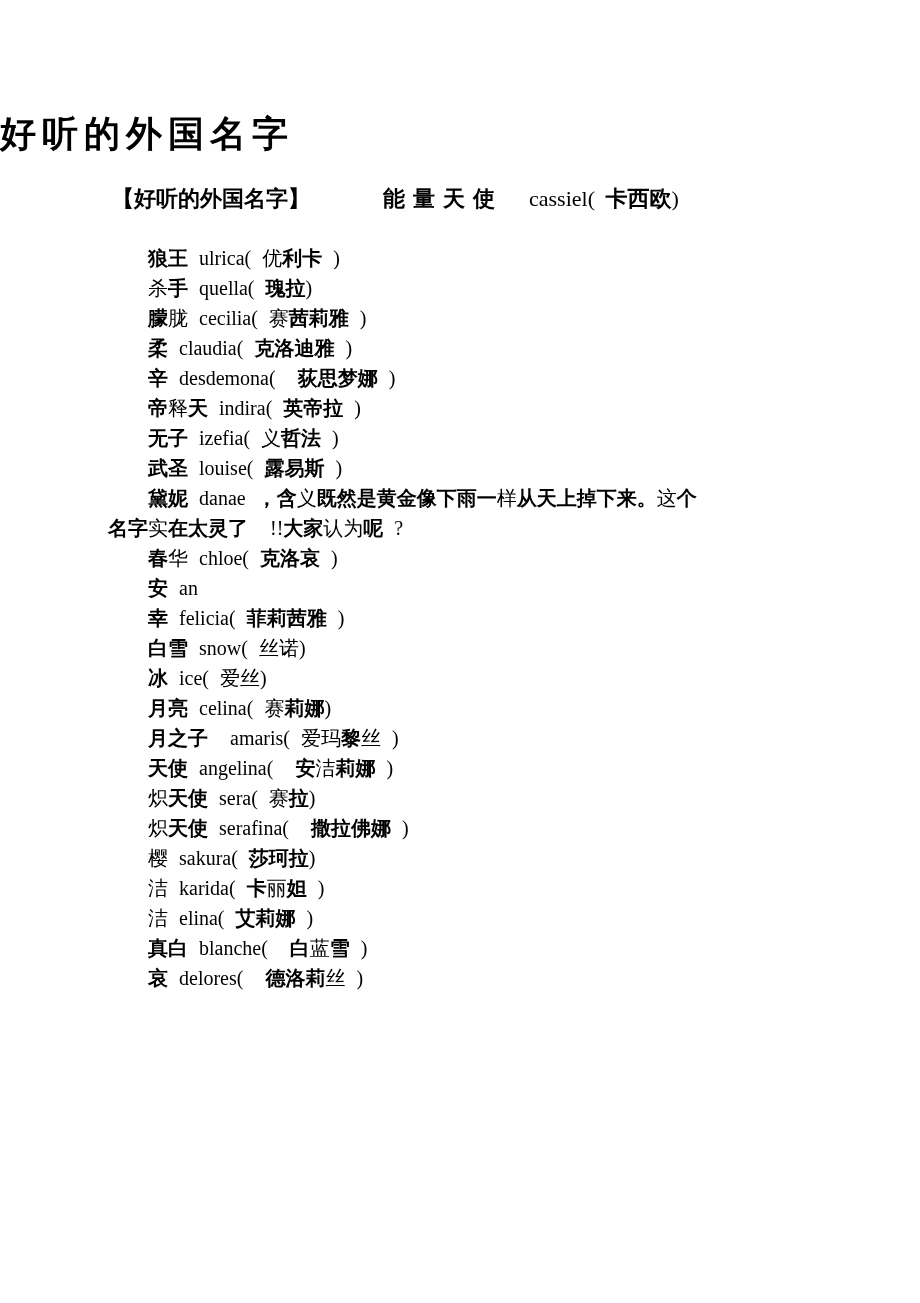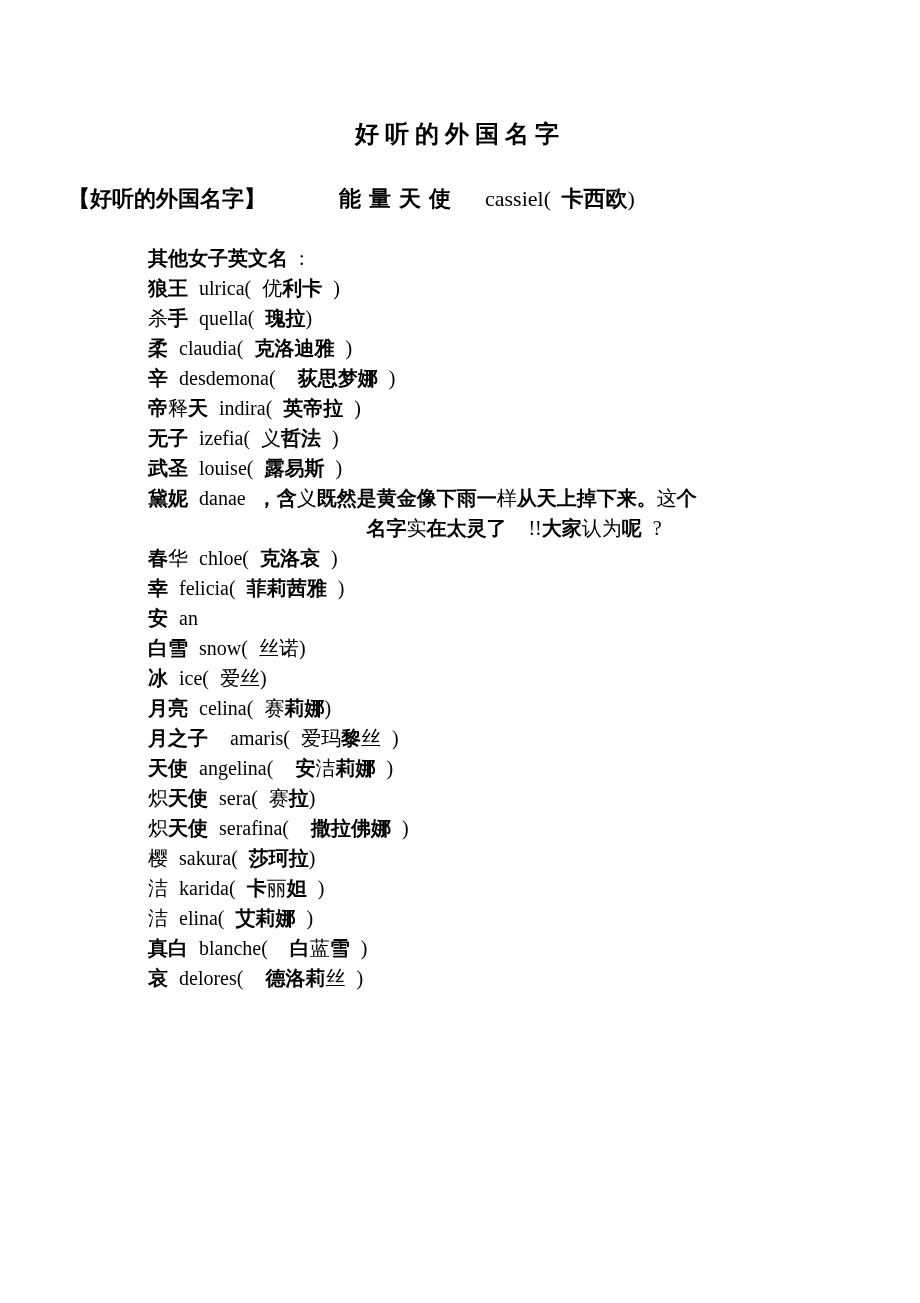--- a/index.html
+++ b/index.html
@@ -6,72 +6,71 @@
   html,body { background:#ffffff; }
   .page {
     position:relative;
     width:920px; height:1303px;
     background:#ffffff;
     color:#000000;
     overflow:hidden;
   }
   .title {
     padding-top:110px;
-    text-align:center;
-    font-size:24px;
+    font-size:36px;
     line-height:48px;
     letter-spacing:6px;
     font-family:"DejaVu Sans", sans-serif;
     font-weight:700;
     white-space:pre;
   }
   .subtitle {
     margin-top:26px;
-    padding-left:68px;
+    padding-left:112px;
     font-size:22px;
     line-height:30px;
     white-space:pre;
     font-family:"Liberation Serif", serif;
   }
   .subtitle .seg2 { display:inline-block; margin-left:73px; letter-spacing:8px; }
   .subtitle .seg3 { display:inline-block; margin-left:26px; word-spacing:5px; }
   .list { margin-top:29px; padding-left:108px; }
   .line {
     height:30px;
     line-height:30px;
     font-size:20px;
     white-space:pre;
     font-family:"Liberation Serif", serif;
     word-spacing:6px;
     text-indent:40px;
   }
-  .line.noindent { text-indent:0;text-align:center; }
+  .line.noindent { text-indent:0; }
   .cjk { font-family:"DejaVu Sans", sans-serif; font-weight:700; }
   .cjk.lt { font-weight:400; }
 </style>
 </head>
 <body>
 
 <div class="page">
   <h1 class="title"><span class="cjk">好</span><span class="cjk">听</span><span class="cjk">的</span><span class="cjk">外</span><span class="cjk">国</span><span class="cjk">名</span><span class="cjk">字</span></h1>
   <div class="subtitle"><span class="seg1"><span class="cjk">【</span><span class="cjk">好</span><span class="cjk">听</span><span class="cjk">的</span><span class="cjk">外</span><span class="cjk">国</span><span class="cjk">名</span><span class="cjk">字</span><span class="cjk">】</span></span><span class="seg2"><span class="cjk">能</span><span class="cjk">量</span><span class="cjk">天</span><span class="cjk">使</span></span><span class="seg3">cassiel( <span class="cjk">卡</span><span class="cjk">西</span><span class="cjk">欧</span>)</span></div>
   <div class="list" id="name-lines">
-      <div class="line"><span class="cjk">其</span><span class="cjk">他</span><span class="cjk">女</span><span class="cjk">子</span><span class="cjk">英</span><span class="cjk">文</span><span class="cjk">名</span> :</div>
       <div class="line"><span class="cjk">狼</span><span class="cjk">王</span> ulrica( <span class="cjk lt">优</span><span class="cjk">利</span><span class="cjk">卡</span> )</div>
       <div class="line"><span class="cjk lt">杀</span><span class="cjk">手</span> quella( <span class="cjk">瑰</span><span class="cjk">拉</span>)</div>
+      <div class="line"><span class="cjk">朦</span><span class="cjk lt">胧</span> cecilia( <span class="cjk lt">赛</span><span class="cjk">茜</span><span class="cjk">莉</span><span class="cjk">雅</span> )</div>
       <div class="line"><span class="cjk">柔</span> claudia( <span class="cjk">克</span><span class="cjk">洛</span><span class="cjk">迪</span><span class="cjk">雅</span> )</div>
       <div class="line"><span class="cjk">辛</span> desdemona(  <span class="cjk">荻</span><span class="cjk">思</span><span class="cjk">梦</span><span class="cjk">娜</span> )</div>
       <div class="line"><span class="cjk">帝</span><span class="cjk lt">释</span><span class="cjk">天</span> indira( <span class="cjk">英</span><span class="cjk">帝</span><span class="cjk">拉</span> )</div>
       <div class="line"><span class="cjk">无</span><span class="cjk">子</span> izefia( <span class="cjk lt">义</span><span class="cjk">哲</span><span class="cjk">法</span> )</div>
       <div class="line"><span class="cjk">武</span><span class="cjk">圣</span> louise( <span class="cjk">露</span><span class="cjk">易</span><span class="cjk">斯</span> )</div>
       <div class="line"><span class="cjk">黛</span><span class="cjk">妮</span> danae <span class="cjk">，</span><span class="cjk">含</span><span class="cjk lt">义</span><span class="cjk">既</span><span class="cjk">然</span><span class="cjk">是</span><span class="cjk">黄</span><span class="cjk">金</span><span class="cjk">像</span><span class="cjk">下</span><span class="cjk">雨</span><span class="cjk">一</span><span class="cjk lt">样</span><span class="cjk">从</span><span class="cjk">天</span><span class="cjk">上</span><span class="cjk">掉</span><span class="cjk">下</span><span class="cjk">来</span><span class="cjk">。</span><span class="cjk lt">这</span><span class="cjk">个</span></div>
       <div class="line noindent"><span class="cjk">名</span><span class="cjk">字</span><span class="cjk lt">实</span><span class="cjk">在</span><span class="cjk">太</span><span class="cjk">灵</span><span class="cjk">了</span>  !!<span class="cjk">大</span><span class="cjk">家</span><span class="cjk lt">认</span><span class="cjk lt">为</span><span class="cjk">呢</span> ?</div>
       <div class="line"><span class="cjk">春</span><span class="cjk lt">华</span> chloe( <span class="cjk">克</span><span class="cjk">洛</span><span class="cjk">哀</span> )</div>
+      <div class="line"><span class="cjk">安</span> an</div>
       <div class="line"><span class="cjk">幸</span> felicia( <span class="cjk">菲</span><span class="cjk">莉</span><span class="cjk">茜</span><span class="cjk">雅</span> )</div>
-      <div class="line"><span class="cjk">安</span> an</div>
       <div class="line"><span class="cjk">白</span><span class="cjk">雪</span> snow( <span class="cjk lt">丝</span><span class="cjk lt">诺</span>)</div>
       <div class="line"><span class="cjk">冰</span> ice( <span class="cjk lt">爱</span><span class="cjk lt">丝</span>)</div>
       <div class="line"><span class="cjk">月</span><span class="cjk">亮</span> celina( <span class="cjk lt">赛</span><span class="cjk">莉</span><span class="cjk">娜</span>)</div>
       <div class="line"><span class="cjk">月</span><span class="cjk">之</span><span class="cjk">子</span>  amaris( <span class="cjk lt">爱</span><span class="cjk lt">玛</span><span class="cjk">黎</span><span class="cjk lt">丝</span> )</div>
       <div class="line"><span class="cjk">天</span><span class="cjk">使</span> angelina(  <span class="cjk">安</span><span class="cjk lt">洁</span><span class="cjk">莉</span><span class="cjk">娜</span> )</div>
       <div class="line"><span class="cjk lt">炽</span><span class="cjk">天</span><span class="cjk">使</span> sera( <span class="cjk lt">赛</span><span class="cjk">拉</span>)</div>
       <div class="line"><span class="cjk lt">炽</span><span class="cjk">天</span><span class="cjk">使</span> serafina(  <span class="cjk">撒</span><span class="cjk">拉</span><span class="cjk">佛</span><span class="cjk">娜</span> )</div>
       <div class="line"><span class="cjk lt">樱</span> sakura( <span class="cjk">莎</span><span class="cjk">珂</span><span class="cjk">拉</span>)</div>
       <div class="line"><span class="cjk lt">洁</span> karida( <span class="cjk">卡</span><span class="cjk lt">丽</span><span class="cjk">妲</span> )</div>
       <div class="line"><span class="cjk lt">洁</span> elina( <span class="cjk">艾</span><span class="cjk">莉</span><span class="cjk">娜</span> )</div>

